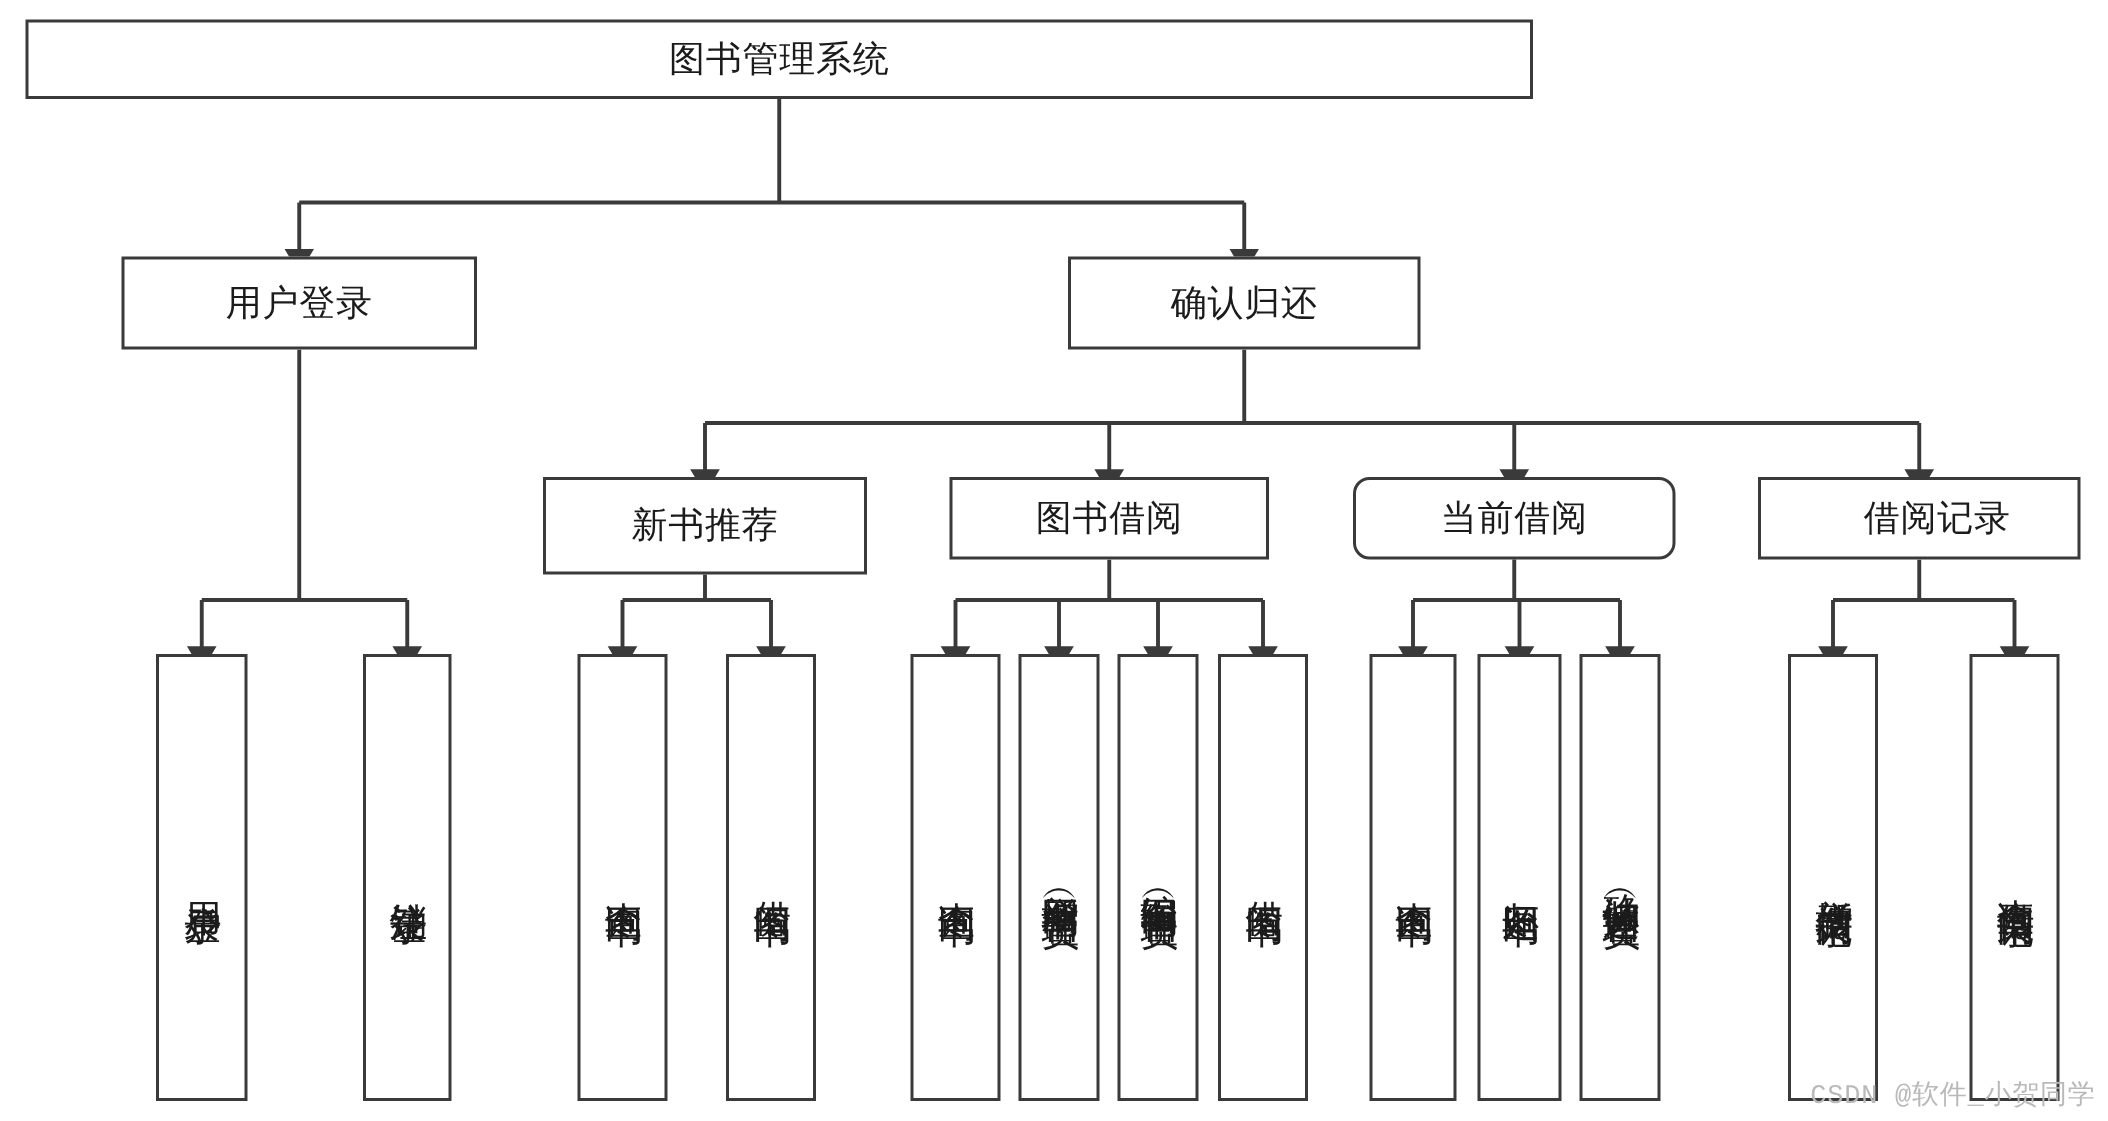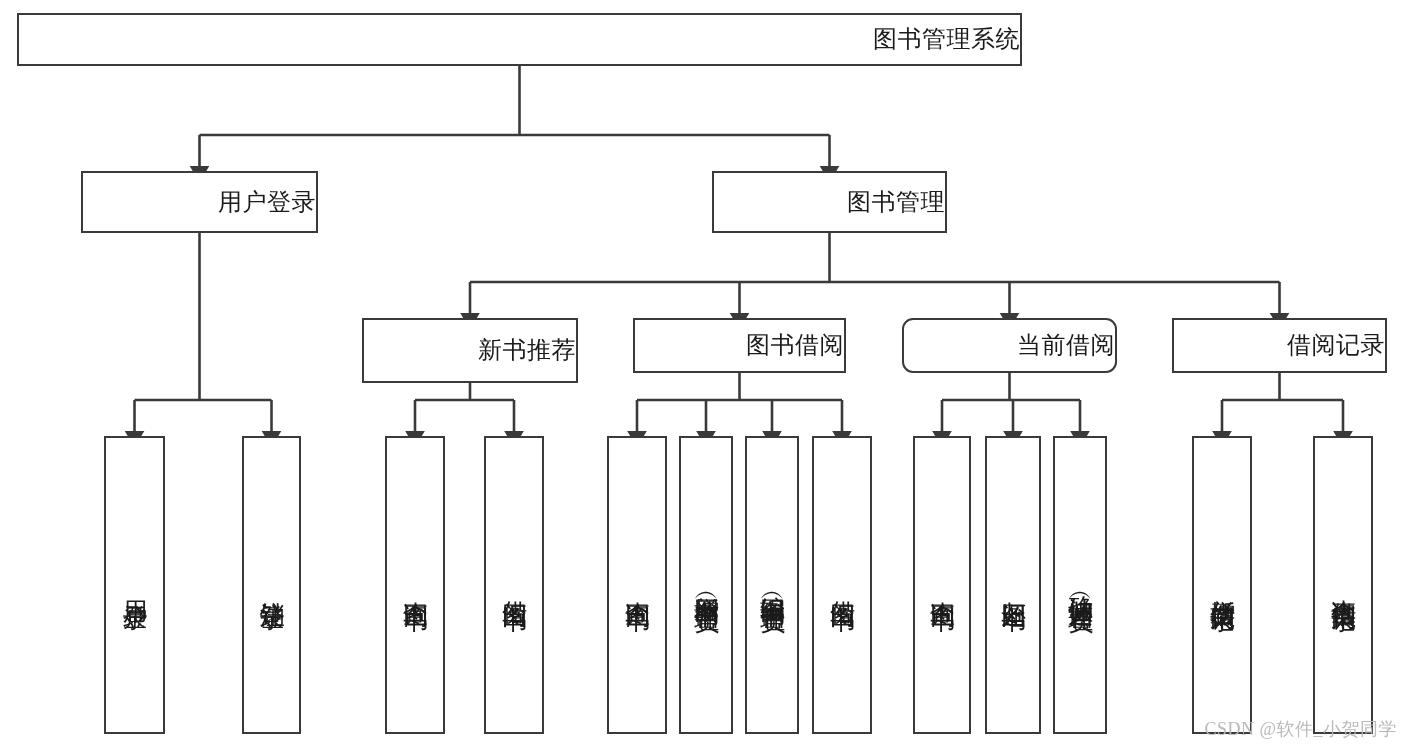--- a/index.html
+++ b/index.html
@@ -25,21 +25,21 @@
     height: 747px;
     pointer-events: none;
   }
   .node {
     position: absolute;
     box-sizing: border-box;
     border: 2.5px solid #3a3a3a;
     background: #ffffff;
     display: flex;
     align-items: center;
-    justify-content: flex-end;
+    justify-content: center;
     color: #1b1b1b;
   }
   .node .label {
     display: block;
     text-align: center;
     letter-spacing: 0.5px;
   }
   .node.horiz .label {
     font-size: 24px;
     line-height: 1.1;
@@ -59,21 +59,21 @@
     text-align: center;
   }
   #watermark {
     position: absolute;
     right: 8px;
     bottom: 6px;
     font-size: 18px;
     color: #b9b9b9;
     letter-spacing: 0.5px;
     white-space: nowrap;
-    font-family: Liberation Serif, serif;
+    font-family: Liberation Mono, monospace;
   }
 </style>
 </head>
 <body>
 
 <div id="canvas">
   <svg id="edges" viewBox="0 0 1405 747">
     <defs>
       <marker id="arrow" markerWidth="9" markerHeight="9" refX="1.2" refY="4.2" orient="auto" markerUnits="strokeWidth">
         <path d="M0,0.4 L0,8 L6.4,4.2 z" fill="#3a3a3a"></path>
@@ -117,21 +117,21 @@
   </svg>
 
   <div id="nodes-layer">
       <div class="node horiz" style="left: 17px; top: 13px; width: 1005px; height: 53px;">
         <span class="label">图书管理系统</span>
       </div>
       <div class="node horiz" style="left: 81px; top: 171px; width: 237px; height: 62px;">
         <span class="label">用户登录</span>
       </div>
       <div class="node horiz" style="left: 712px; top: 171px; width: 235px; height: 62px;">
-        <span class="label">图书管理</span>
+        <span class="label">确认归还</span>
       </div>
       <div class="node horiz" style="left: 362px; top: 318px; width: 216px; height: 65px;">
         <span class="label">新书推荐</span>
       </div>
       <div class="node horiz" style="left: 633px; top: 318px; width: 213px; height: 55px;">
         <span class="label">图书借阅</span>
       </div>
       <div class="node horiz" style="left: 902px; top: 318px; width: 215px; height: 55px; border-radius: 11px;">
         <span class="label">当前借阅</span>
       </div>

